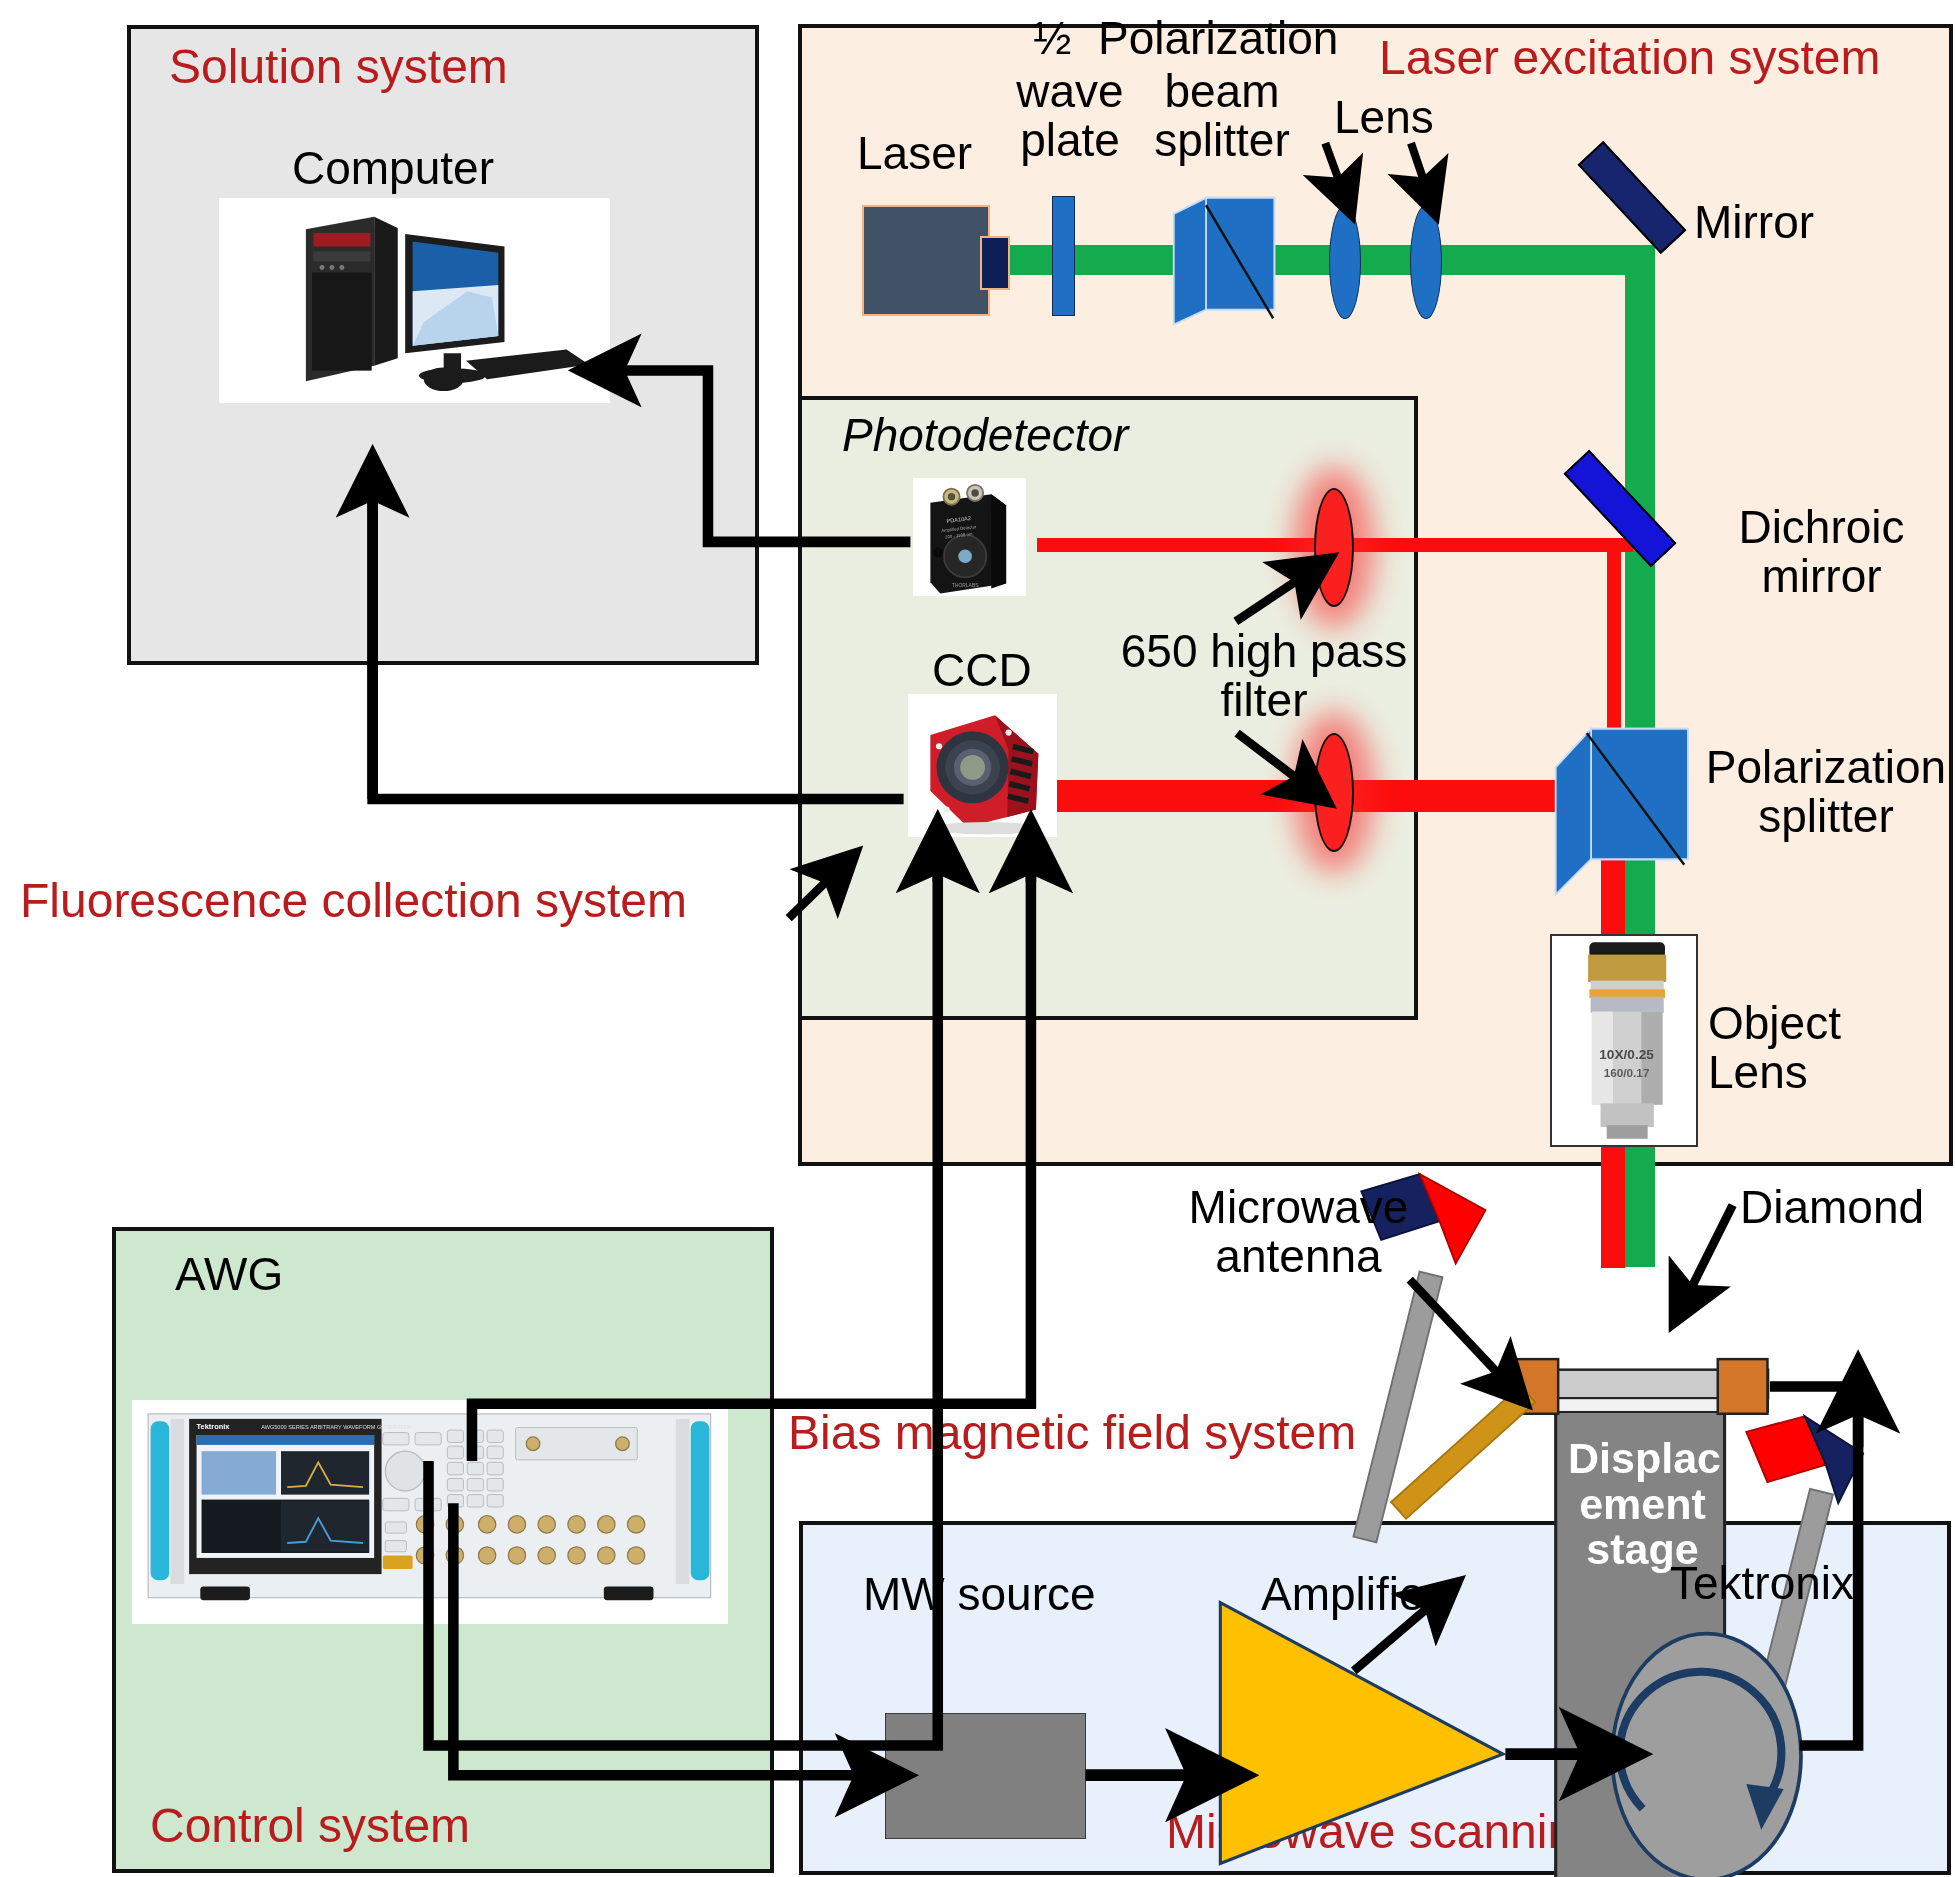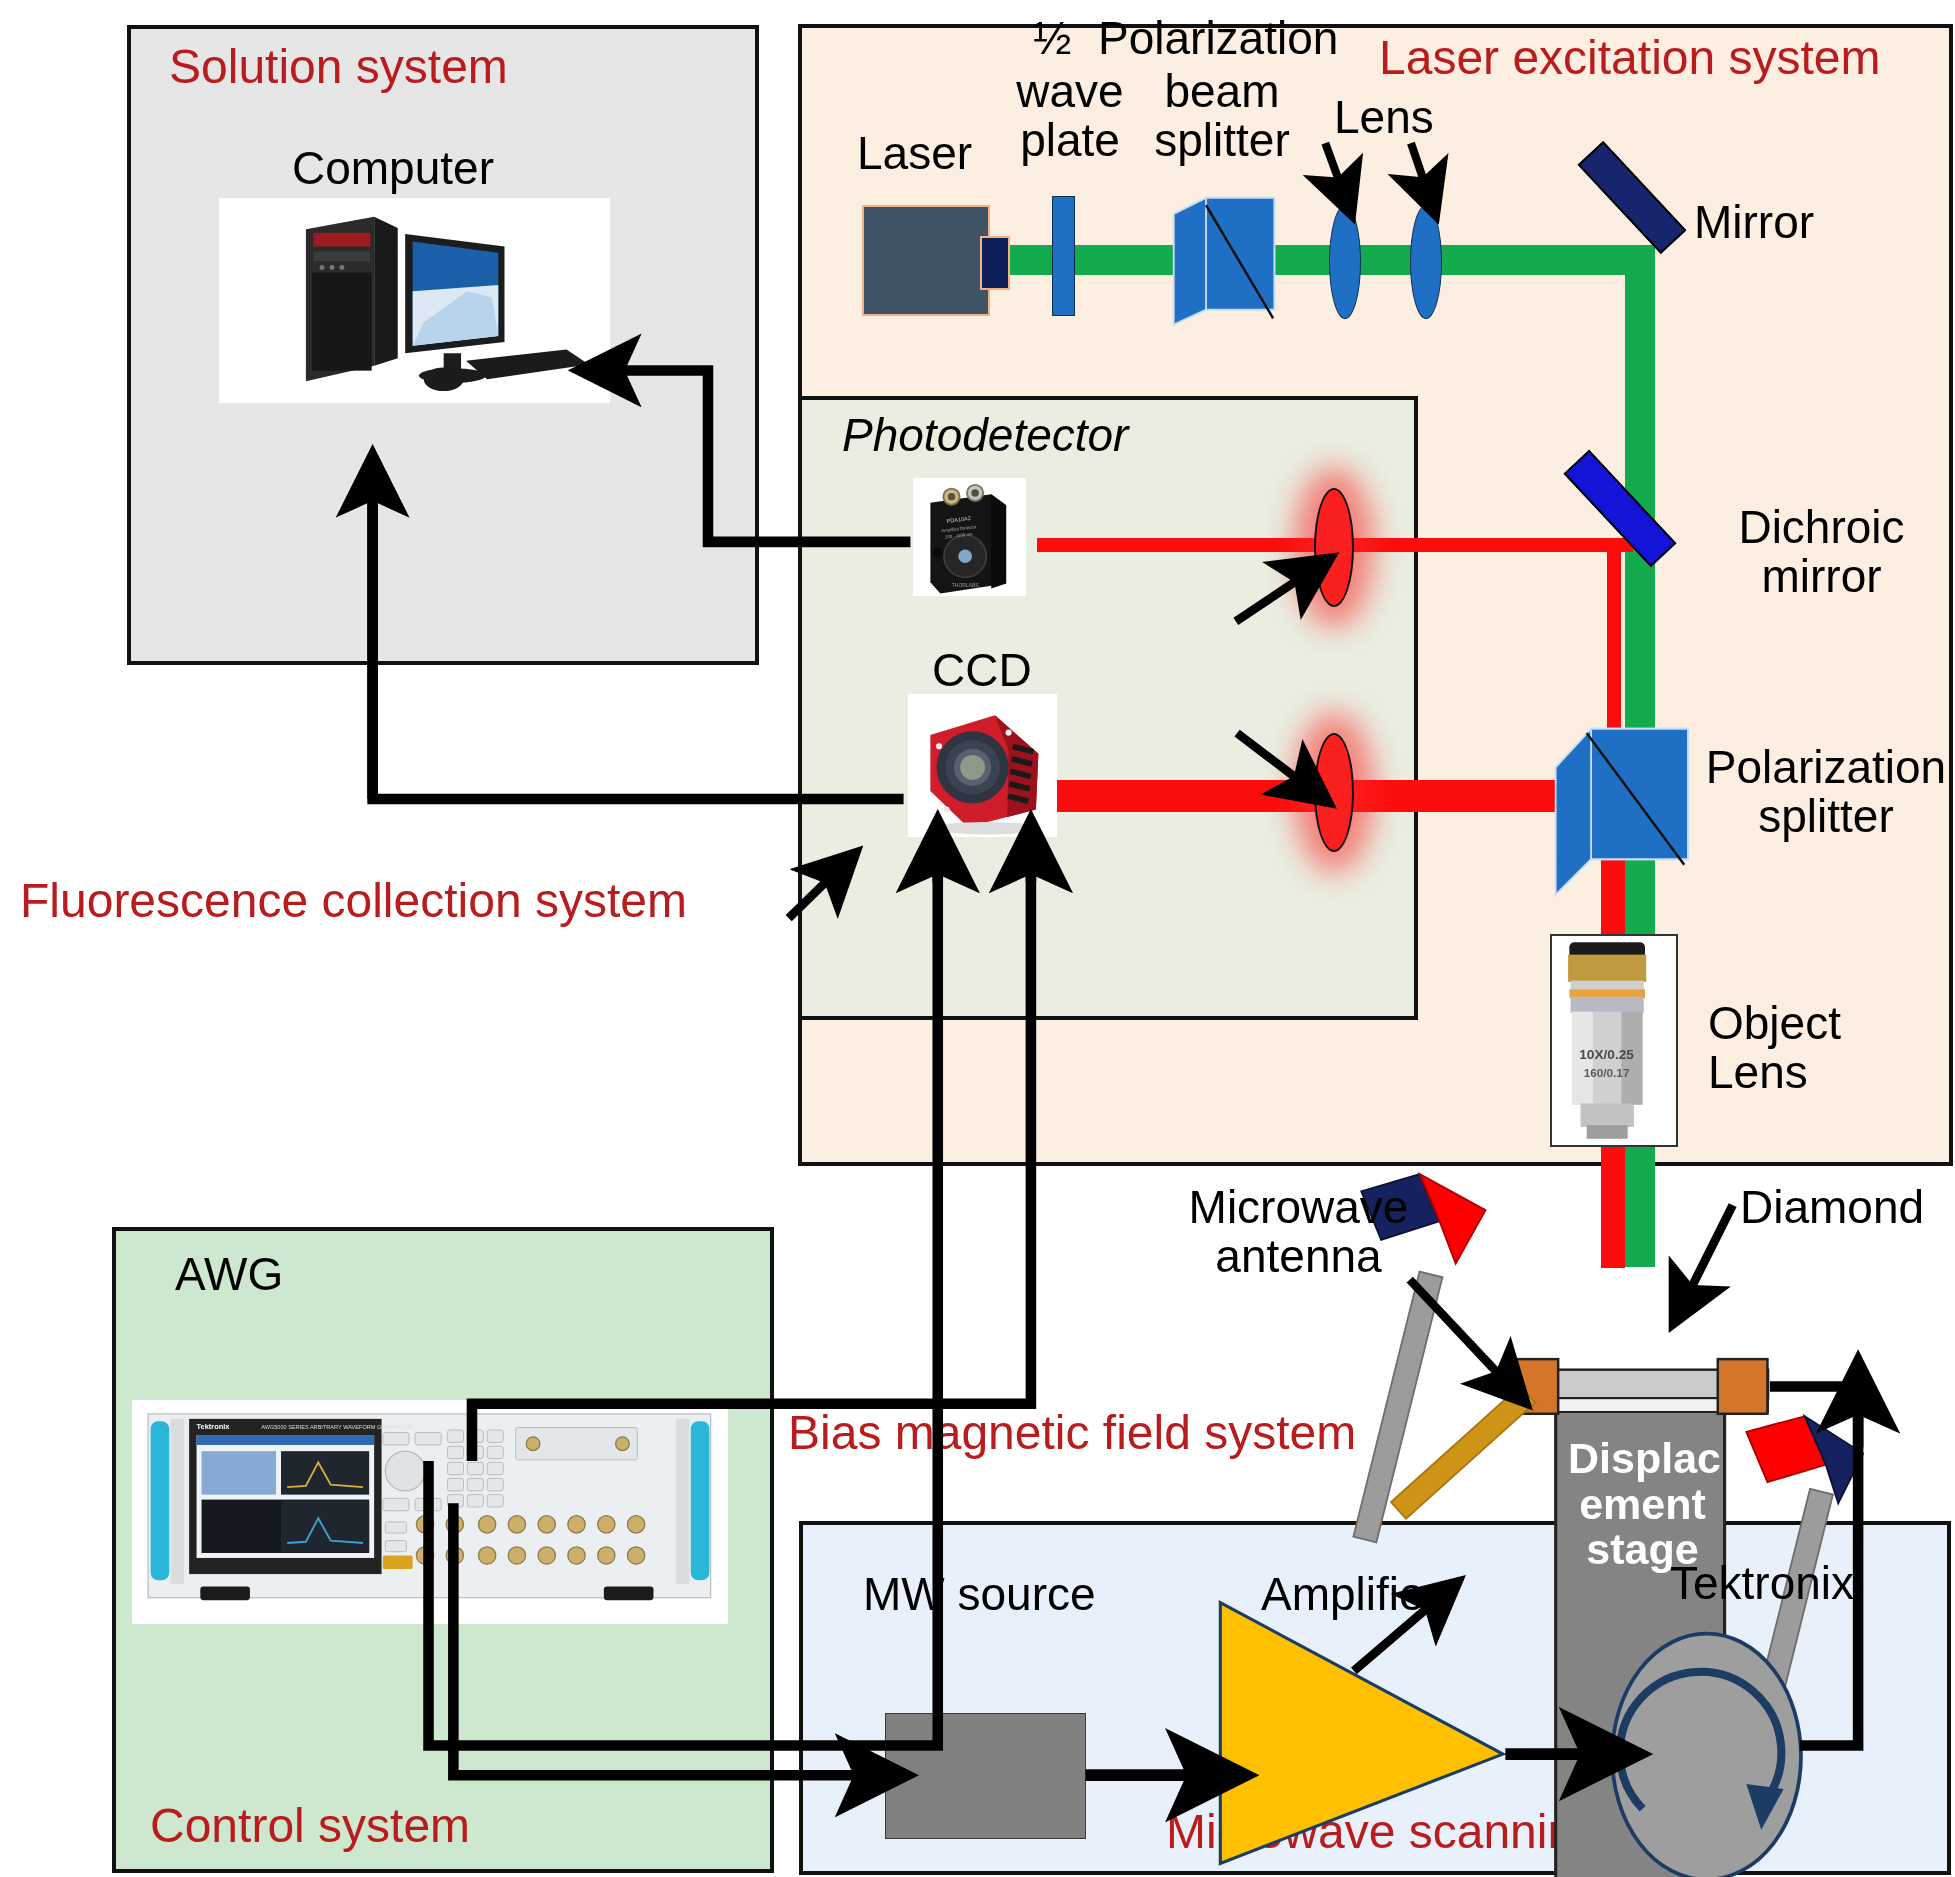--- a/index.html
+++ b/index.html
@@ -150,21 +150,21 @@
         <rect x="170" y="80" width="34" height="9" transform="rotate(14 170 80)"></rect>
         <rect x="168" y="100" width="34" height="9" transform="rotate(14 168 100)"></rect>
         <rect x="166" y="120" width="34" height="9" transform="rotate(14 166 120)"></rect>
         <rect x="164" y="140" width="34" height="9" transform="rotate(14 164 140)"></rect>
         <rect x="162" y="160" width="34" height="9" transform="rotate(14 162 160)"></rect>
       </g>
       <ellipse cx="126" cy="216" rx="86" ry="10" fill="#ddd"></ellipse>
     </svg>
   </div>
 
-  <div class="imgbox" style="left:1550px;top:934px;width:124px;height:209px;border:2.5px solid #333;">
+  <div class="imgbox" style="left:1550px;top:934px;width:124px;height:209px;border:2.5px solid #333;padding-left:20px;">
     <svg viewBox="0 0 200 337" width="124" height="209">
       <rect width="200" height="337" fill="#fff"></rect>
       <rect x="28" y="10" width="122" height="26" rx="8" fill="#1b1b1b"></rect>
       <rect x="26" y="30" width="126" height="44" fill="#c09a3e"></rect>
       <rect x="30" y="72" width="118" height="16" fill="#cfcfcf"></rect>
       <rect x="28" y="86" width="122" height="14" fill="#e8a33d"></rect>
       <rect x="30" y="98" width="118" height="26" fill="#b9b9c4"></rect>
       <rect x="32" y="122" width="114" height="150" fill="#d0d0d0"></rect>
       <rect x="32" y="122" width="34" height="150" fill="#e6e6e6"></rect>
       <rect x="112" y="122" width="34" height="150" fill="#aeaeae"></rect>
@@ -355,20 +355,22 @@
   <div class="lbl" style="left:1702px;top:743px;font-size:46px;text-align:center;width:248px;">Polarization
 splitter</div>
 
   <div class="lbl" style="left:1708px;top:999px;font-size:46px;text-align:left;width:180px;">Object
 Lens</div>
 
   <div class="lbl" style="left:842px;top:411px;font-size:46px;font-style:italic;">Photodetector</div>
 
   <div class="lbl" style="left:932px;top:646px;font-size:46px;">CCD</div>
 
+  <div class="lbl" style="left:1115px;top:627px;font-size:46px;text-align:center;width:298px;">650 high pass
+filter</div>
 
   <div class="lbl" style="left:1171px;top:1183px;font-size:46px;text-align:center;width:255px;">Microwave
 antenna</div>
 
   <div class="lbl" style="left:1740px;top:1183px;font-size:46px;">Diamond</div>
 
   <div class="lbl" style="left:175px;top:1250px;font-size:46px;">AWG</div>
 
   <div class="lbl" style="left:863px;top:1570px;font-size:46px;">MW source</div>
 

